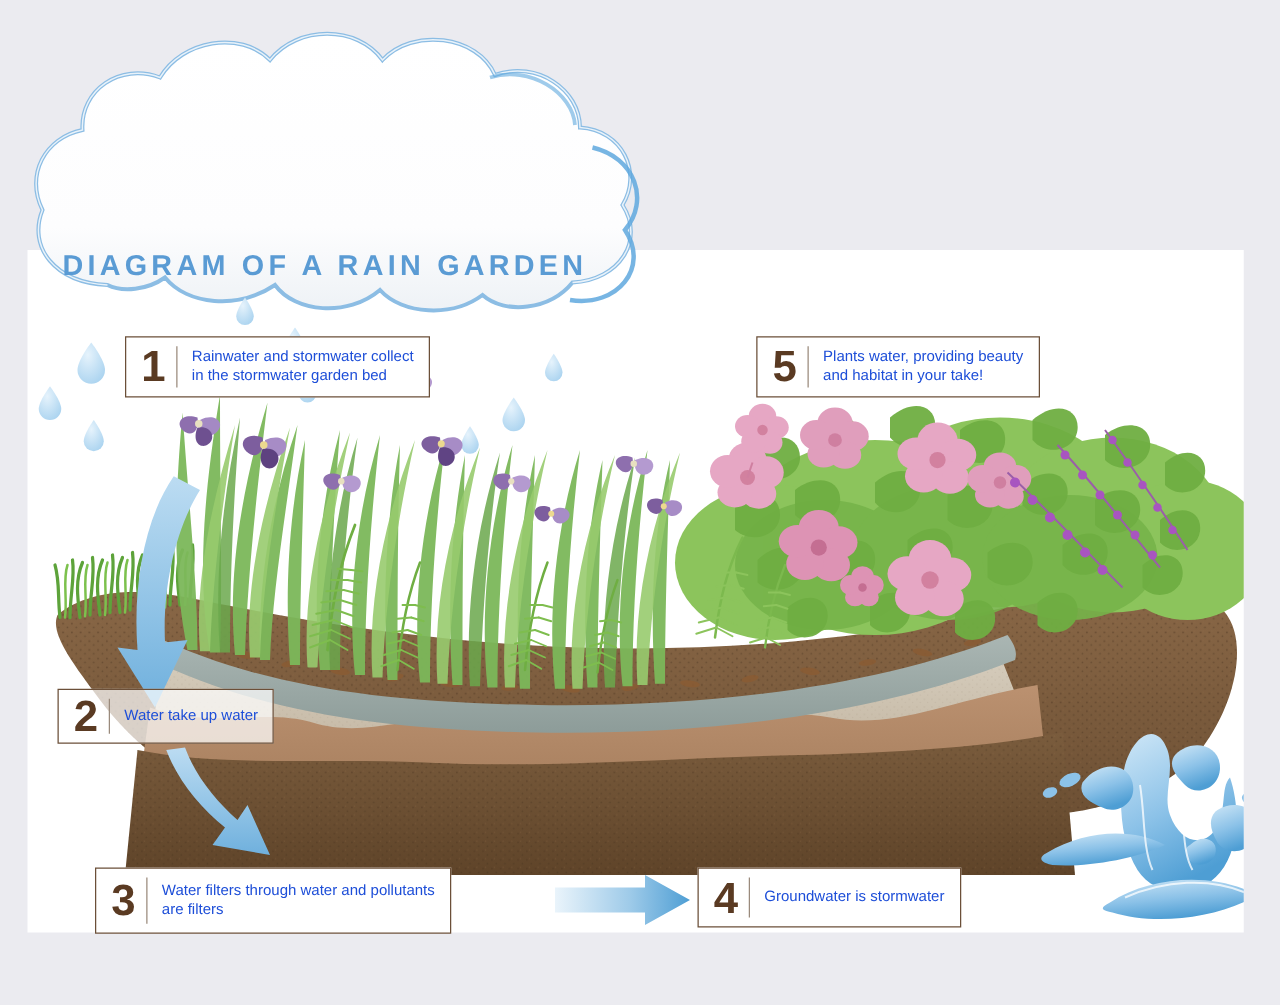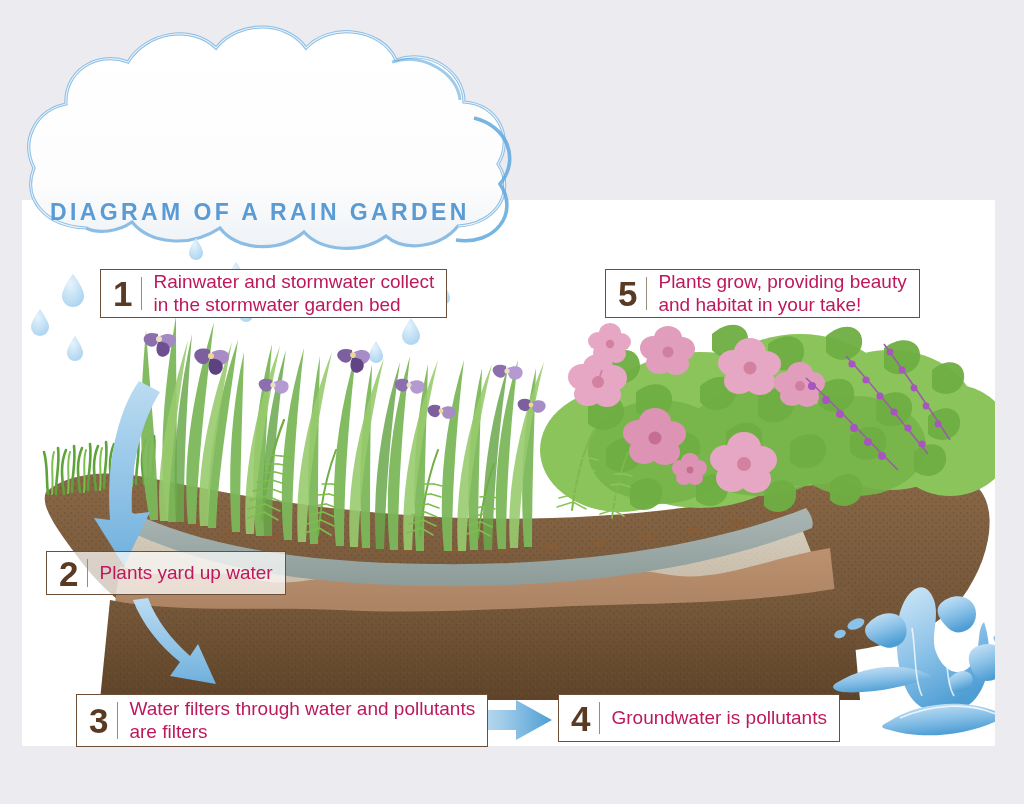--- a/index.html
+++ b/index.html
@@ -44,21 +44,21 @@
     font-size:35px;font-weight:bold;color:#5a3a22;
     padding:0 9px 0 12px;
     line-height:1;
   }
   .callout .divider{
     width:1px;background:#9a8a7c;margin:7px 0;
   }
   .callout .txt{
     display:flex;align-items:center;
     padding:4px 12px 5px 11px;
-    font-size:19px;color:#be185d;line-height:1.22;
+    font-size:12px;color:#1d4ed8;line-height:1.22;
     font-family:"Liberation Sans", sans-serif;
   }
 
   #box1{left:100px;top:269px;height:49px;}
   #box5{left:605px;top:269px;height:49px;}
   #box2{left:46px;top:551px;height:44px;}
   #box3{left:76px;top:694px;height:53px;}
   #box4{left:558px;top:694px;height:48px;}
 </style>
 </head>
@@ -645,46 +645,46 @@
         <span>in the stormwater garden bed</span>
       </span>
     </div>
   </div>
 
   <div class="callout" id="box5">
     <div class="num">5</div>
     <div class="divider"></div>
     <div class="txt">
       <span>
-        <span>Plants grow, providing beauty</span><br>
+        <span>Plants water, providing beauty</span><br>
         <span>and habitat in your take!</span>
       </span>
     </div>
   </div>
 
   <div class="callout translucent" id="box2">
     <div class="num">2</div>
     <div class="divider"></div>
     <div class="txt">
-      <span>Plants yard up water</span>
+      <span>Water take up water</span>
     </div>
   </div>
 
   <div class="callout" id="box3">
     <div class="num">3</div>
     <div class="divider"></div>
     <div class="txt">
       <span>
         <span>Water filters through water and pollutants</span><br>
         <span>are filters</span>
       </span>
     </div>
   </div>
 
   <div class="callout" id="box4">
     <div class="num">4</div>
     <div class="divider"></div>
     <div class="txt">
-      <span>Groundwater is pollutants</span>
+      <span>Groundwater is stormwater</span>
     </div>
   </div>
 
 </div>
 
 </body></html>

